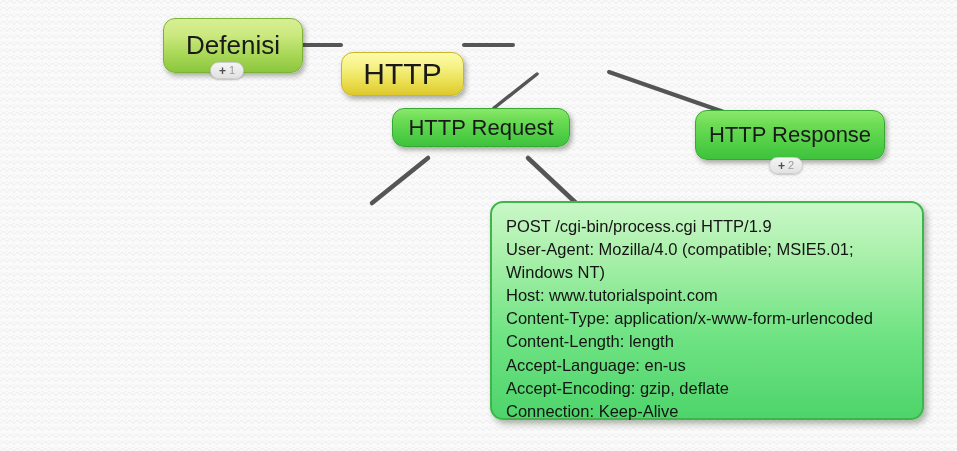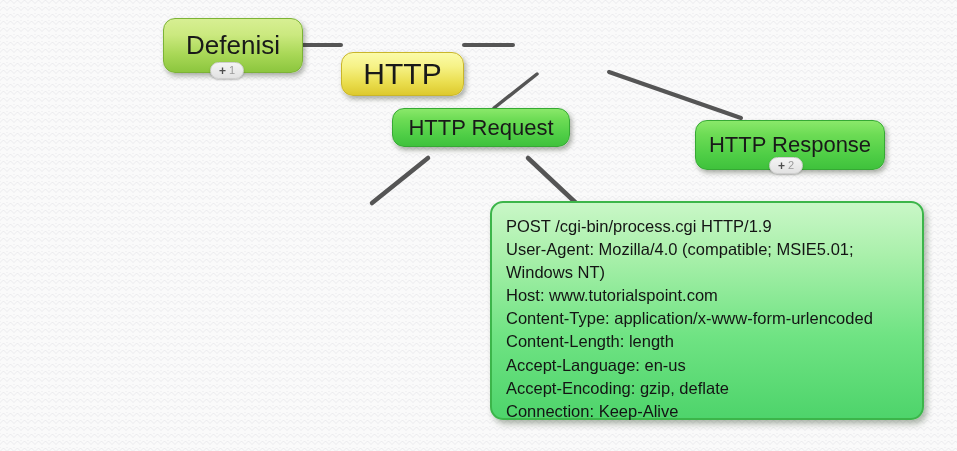--- a/index.html
+++ b/index.html
@@ -128,21 +128,21 @@
 
   <div class="node n-yellow" style="left:341px; top:15px; width:123px; height:44px;margin-top:37px;">
     <span>HTTP</span>
   </div>
 
 
   <div class="node n-green" style="left:392px; top:108px; width:178px; height:39px;">
     <span>HTTP Request</span>
   </div>
 
-  <div class="node n-green" style="left:695px; top:120px; width:190px; height:50px;">
+  <div class="node n-green" style="left:695px; top:110px; width:190px; height:50px;">
     <span>HTTP Response</span>
   </div>
   <div class="badge" style="left:769px; top:157px;">
     <span class="plus">+</span>
     <span class="cnt">2</span>
   </div>
 
 
   <div class="note note-bright" style="left:490px; top:201px; width:434px; height:219px;">POST /cgi-bin/process.cgi HTTP/1.9
 User-Agent: Mozilla/4.0 (compatible; MSIE5.01;

